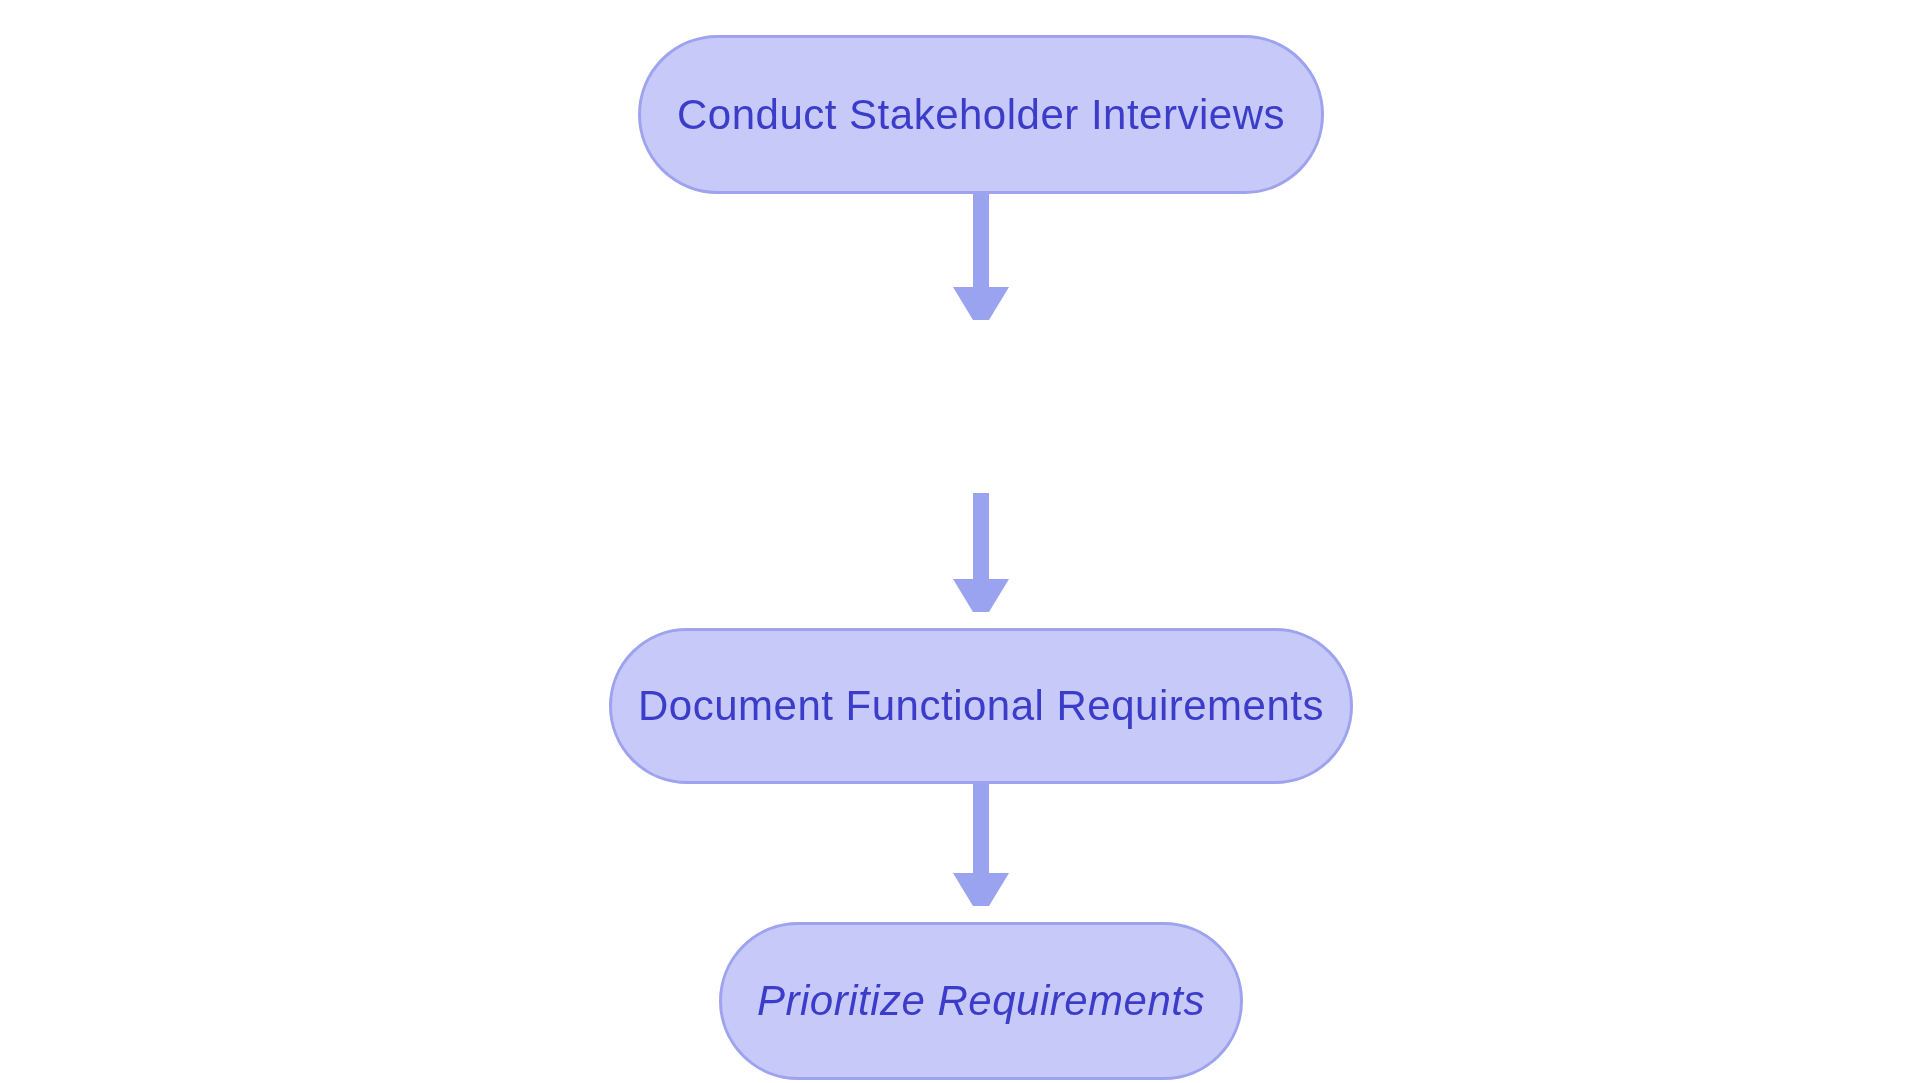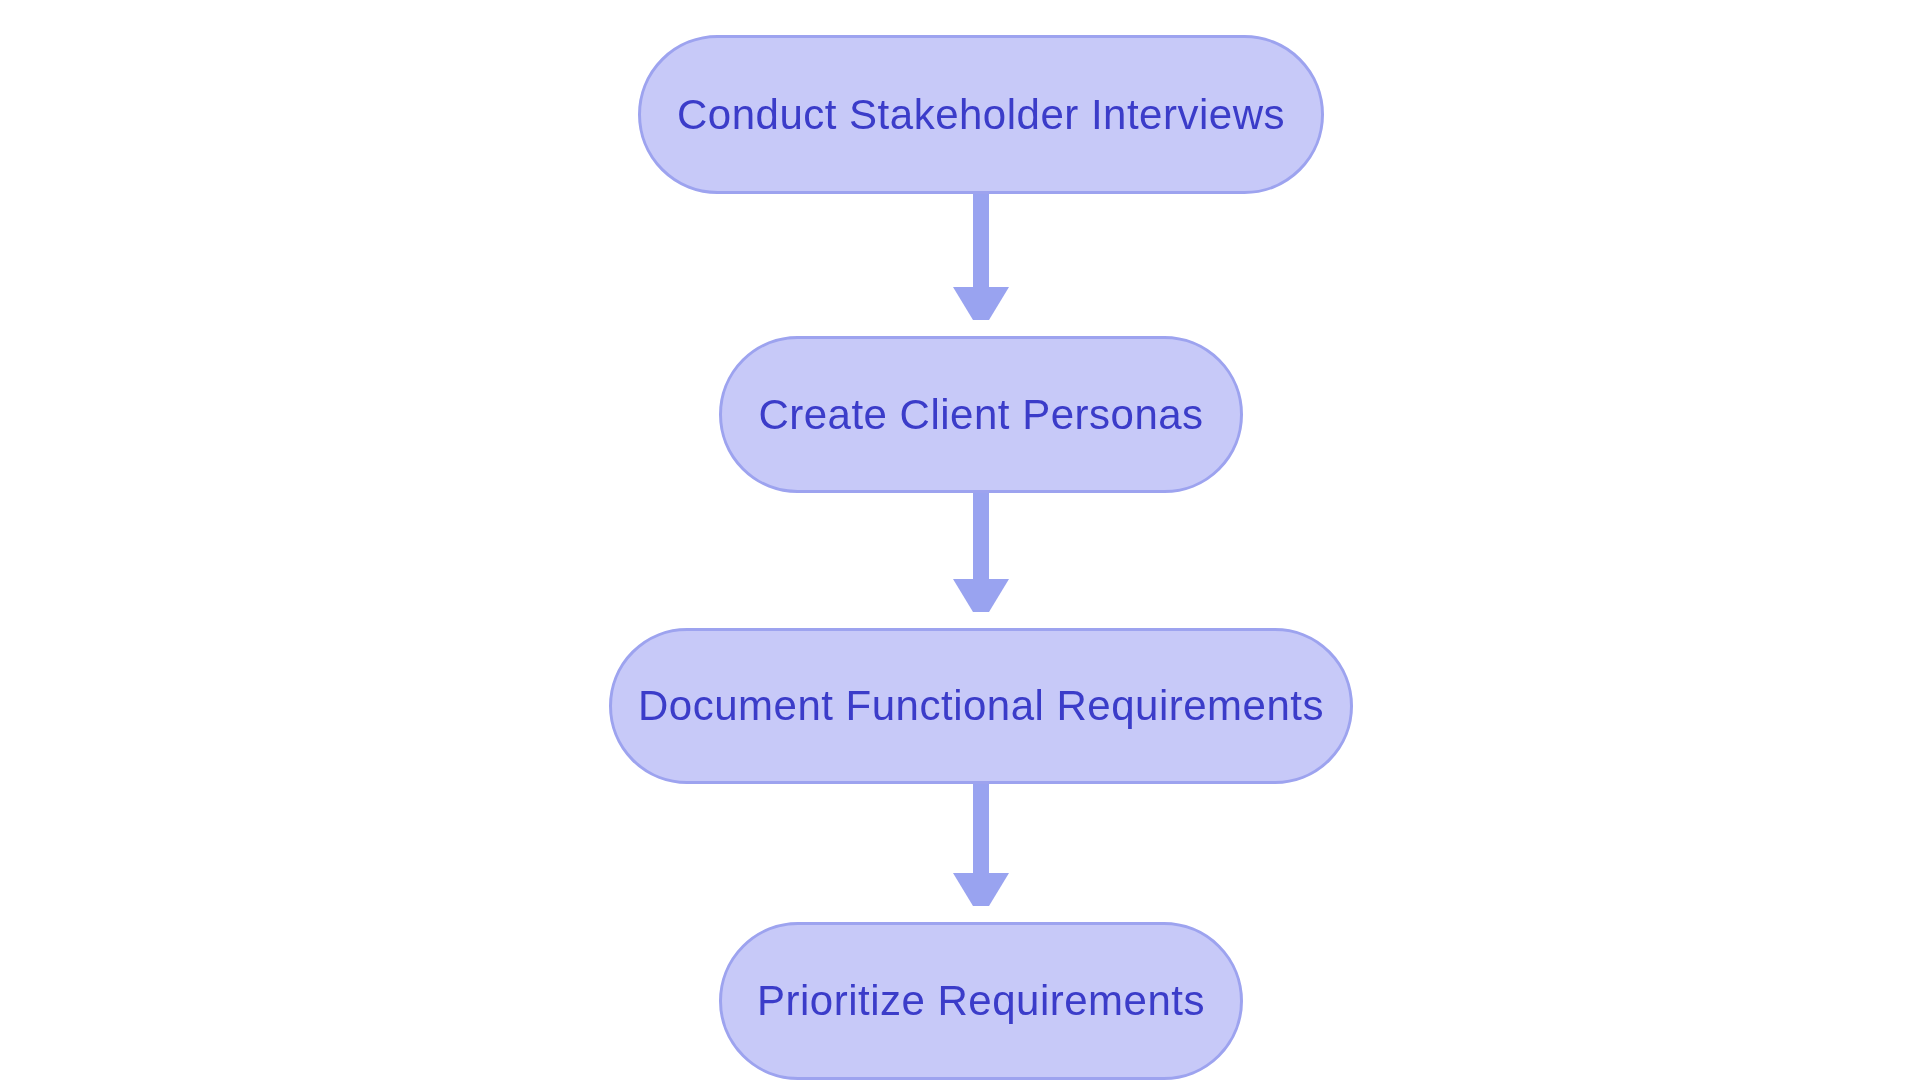--- a/index.html
+++ b/index.html
@@ -32,21 +32,21 @@
     color: var(--node-text);
     font-size: 42px;
     font-weight: 400;
     letter-spacing: 0.5px;
     white-space: nowrap;
     text-align: center;
   }
   .node-1 { left: 622px; top: 19px;  width: 686px; height: 159px; }
   .node-2 { left: 703px; top: 320px; width: 524px; height: 157px; }
   .node-3 { left: 593px; top: 612px; width: 744px; height: 156px; align-items: center; }
-  .node-4 { left: 703px; top: 906px; width: 524px; height: 158px; }
+  .node-4 { left: 703px; top: 906px; width: 524px; height: 158px; font-style: italic; }
 
   .arrow {
     position: absolute;
     width: 44px;
     left: 943px; 
   }
   .arrow-1 { top: 178px; height: 142px; }
   .arrow-2 { top: 477px; height: 135px; }
   .arrow-3 { top: 768px; height: 138px; }
   .arrow .arrow-line {
@@ -76,23 +76,20 @@
 
   <div class="flow-node node-1">
     <span>Conduct Stakeholder Interviews</span>
   </div>
 
   <div class="arrow arrow-1">
     <div class="arrow-line"></div>
     <div class="arrow-head"></div>
   </div>
 
-  <div class="flow-node node-2">
-    <span>Create Client Personas</span>
-  </div>
 
   <div class="arrow arrow-2">
     <div class="arrow-line"></div>
     <div class="arrow-head"></div>
   </div>
 
   <div class="flow-node node-3">
     <span>Document Functional Requirements</span>
   </div>
 

